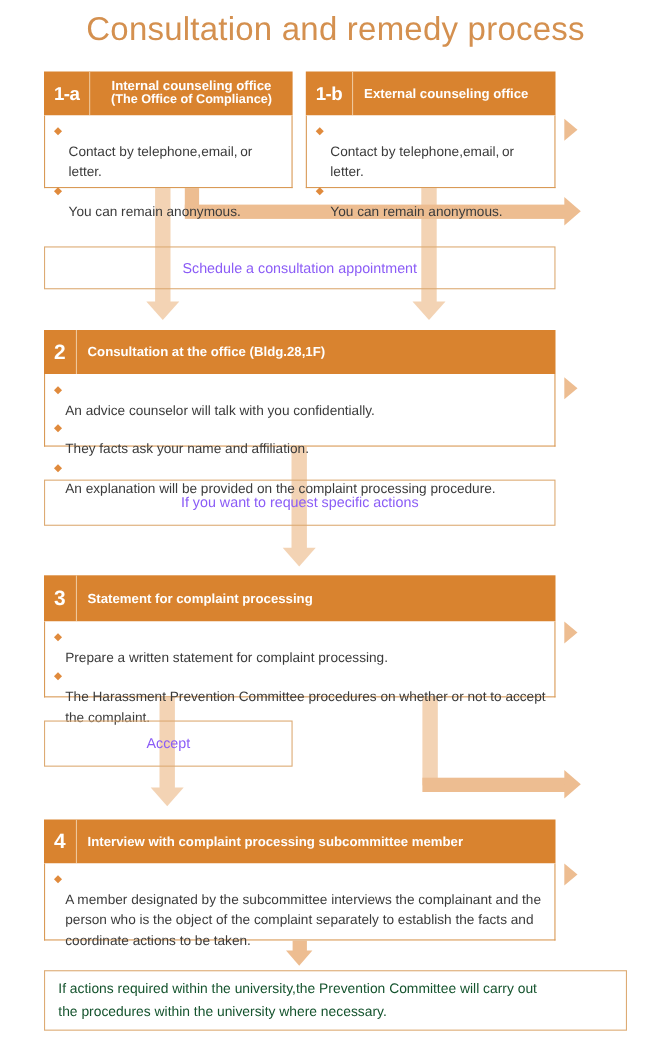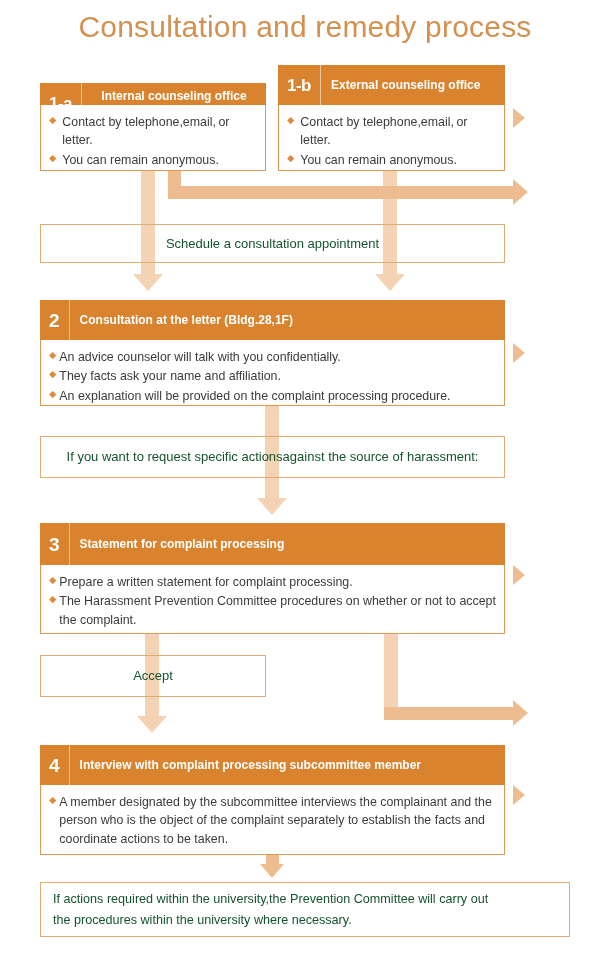--- a/index.html
+++ b/index.html
@@ -91,33 +91,33 @@
     margin: 1px 0;
   }
   .bullet-line .dia {
     color: #e08a3c;
     flex: 0 0 auto;
     font-size: 9.5px;
     line-height: 1.55;
     margin-right: 3px;
   }
   .bullet-line.wide .dia { margin-right: 6px; }
-  .bullet-line .txt { flex: 1 1 auto; }
+  .bullet-line .txt { flex: 1 1 auto; margin-top: 16px; }
 
   
   .note {
     position: absolute;
     box-sizing: border-box;
     border: 1px solid #ddab74;
     background: transparent;
     display: flex;
     align-items: center;
     justify-content: center;
     text-align: center;
-    color: #14532d;
+    color: #8b5cf6;
     font-size: 13px;
     line-height: 1.35;
   }
   .note.left-text {
     justify-content: flex-start;
     text-align: left;
     color: #14532d;
     font-size: 12.6px;
     padding: 0 12px;
     line-height: 1.6;
@@ -205,21 +205,21 @@
   <div class="conn pale" style="left:145px; top:634px; width:14px; height:86px;"></div>
   <div class="arrow-down pale" style="left:137px; top:716px;"></div>
 
   <div class="conn pale" style="left:384px; top:634px; width:14px; height:80px;"></div>
   <div class="conn" style="left:384px; top:707px; width:134px; height:13px;"></div>
   <div class="arrow-right" style="left:513px; top:700px;"></div>
 
   <div class="conn" style="left:266px; top:855px; width:13px; height:12px;"></div>
   <div class="arrow-down small" style="left:260px; top:864px;"></div>
 
-  <div class="card-head" style="left:40px; top:65px; width:226px; height:40px;margin-top:18px;">
+  <div class="card-head" style="left:40px; top:65px; width:226px; height:40px;">
     <div class="head-num small">1-a</div>
     <div class="head-title center-sub">
       <span>Internal counseling office</span>
       <span class="sub">(The Office of Compliance)</span>
     </div>
   </div>
   <div class="card" style="left:40px; top:105px; width:226px; height:66px;">
     <div class="card-body">
       <div class="bullet-line wide">
         <span class="dia">◆</span>
@@ -251,21 +251,21 @@
     </div>
   </div>
 
   <div class="note" style="left:40px; top:224px; width:465px; height:39px;">
     <span>Schedule a consultation appointment</span>
   </div>
 
   <div class="card-head" style="left:40px; top:300px; width:465px; height:40px;">
     <div class="head-num">2</div>
     <div class="head-title">
-      <span>Consultation at the letter (Bldg.28,1F)</span>
+      <span>Consultation at the office (Bldg.28,1F)</span>
     </div>
   </div>
   <div class="card" style="left:40px; top:340px; width:465px; height:66px;">
     <div class="card-body">
       <div class="bullet-line">
         <span class="dia">◆</span>
         <span class="txt">An advice counselor will talk with you confidentially.</span>
       </div>
       <div class="bullet-line">
         <span class="dia">◆</span>
@@ -273,21 +273,20 @@
       </div>
       <div class="bullet-line">
         <span class="dia">◆</span>
         <span class="txt">An explanation will be provided on the complaint processing procedure.</span>
       </div>
     </div>
   </div>
 
   <div class="note" style="left:40px; top:436px; width:465px; height:42px; flex-direction:row;">
     <span>If you want to request specific actions</span>
-    <span>against the source of harassment:</span>
   </div>
 
   <div class="card-head" style="left:40px; top:523px; width:465px; height:42px;">
     <div class="head-num">3</div>
     <div class="head-title">
       <span>Statement for complaint processing</span>
     </div>
   </div>
   <div class="card" style="left:40px; top:565px; width:465px; height:69px;">
     <div class="card-body">

